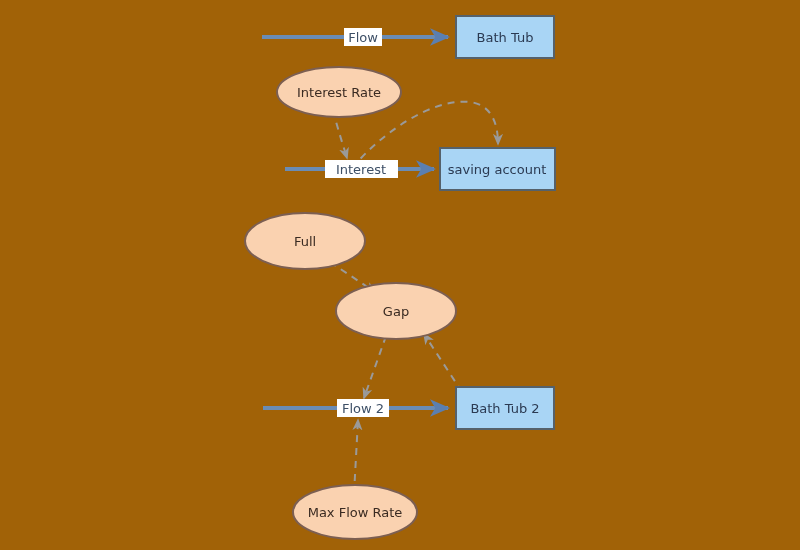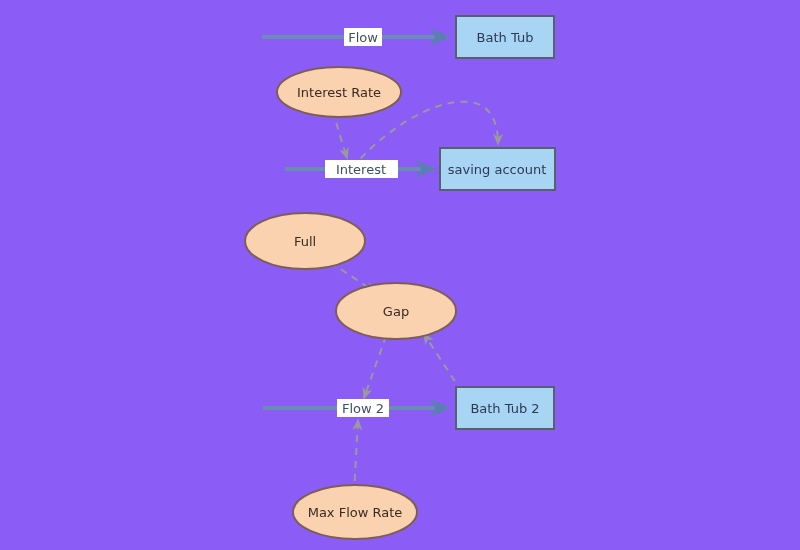--- a/index.html
+++ b/index.html
@@ -8,21 +8,21 @@
     padding: 0;
     background: #ffffff;
   }
   body {
     font-family: "DejaVu Sans", sans-serif;
   }
   #canvas {
     position: relative;
     width: 800px;
     height: 550px;
-    background: #8b5cf6;
+    background: #a16207;
     overflow: hidden;
     text-align: center;
   }
   #diagram-svg {
     position: absolute;
     top: 0;
     left: 0;
     width: 800px;
     height: 550px;
     display: block;

